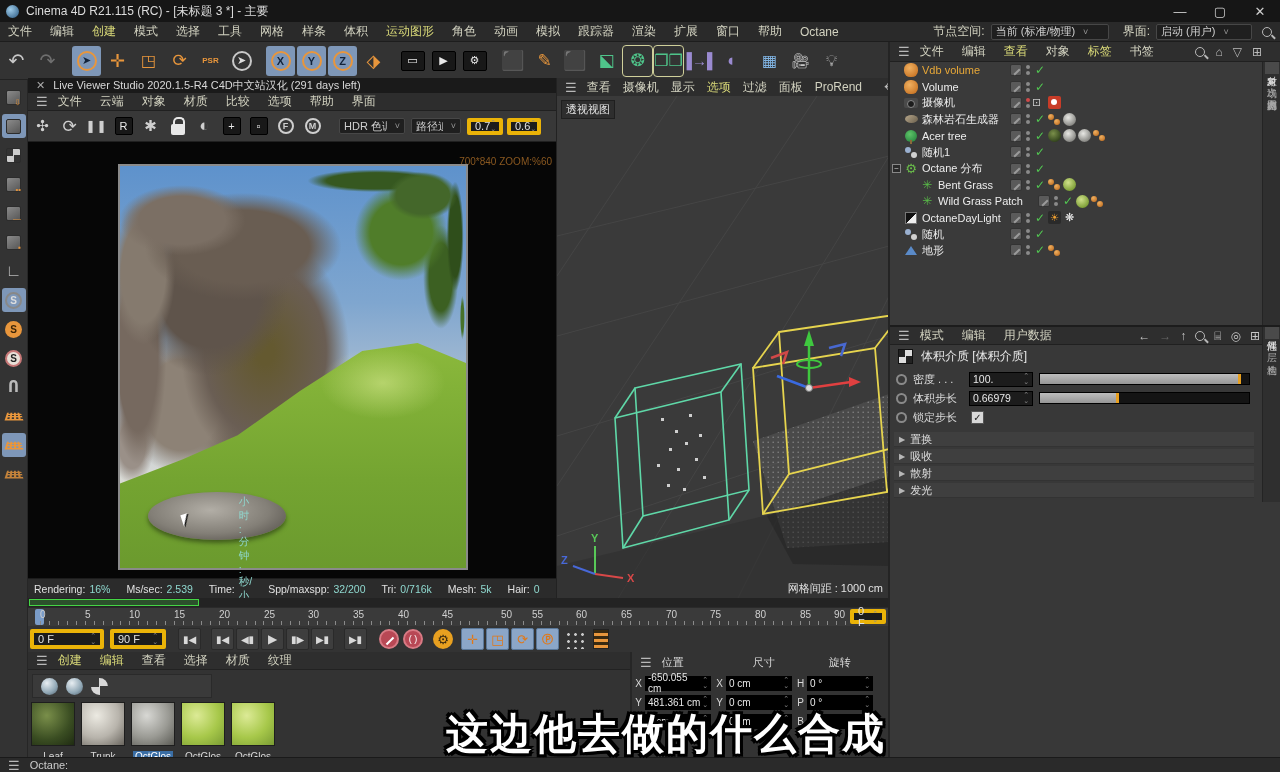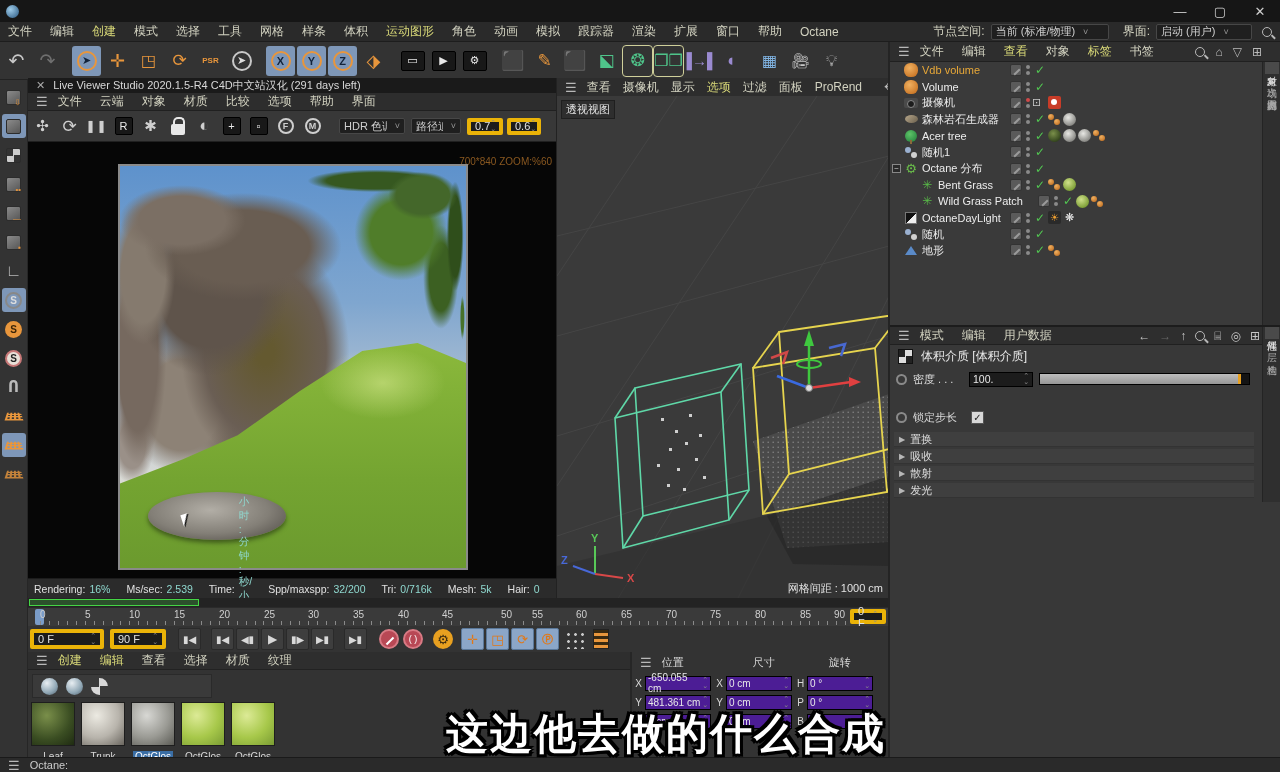--- a/index.html
+++ b/index.html
@@ -166,38 +166,39 @@
   .mlabel.sel{background:#3a6ea5;color:#fff;}
   .th-leaf{background:radial-gradient(circle at 35% 30%,#7a8f4a,#3a4d22 60%,#1f2b12);}
   .th-trunk{background:radial-gradient(circle at 35% 30%,#eceae2,#b8b4ac 55%,#6a665f);}
   .th-gray{background:radial-gradient(circle at 35% 30%,#d8d8d4,#9a9a94 55%,#5a5a54);}
   .th-grn{background:radial-gradient(circle at 35% 30%,#dcea96,#a7c84a 55%,#7a9c33);}
   
   #coords{left:630px;top:652px;width:258px;height:105px;background:#333;border-left:2px solid #262626;}
   #coordhdr{left:0;top:2px;width:258px;height:16px;display:flex;align-items:center;color:#d8d8d8;font-size:11px;}
   .crow{position:absolute;left:2px;width:254px;height:18px;display:flex;align-items:center;color:#d8d8d8;font-size:10px;}
   .clbl{width:9px;text-align:center;margin-right:2px;}
-  .cval{width:66px;height:15px;background:#4c1d95;border:1px solid #000;color:#e8e8e8;font-size:10px;display:flex;align-items:center;justify-content:space-between;padding:0 2px;margin-right:4px;}
+  .cval{width:66px;height:15px;background:#000000;border:1px solid #000;color:#e8e8e8;font-size:10px;display:flex;align-items:center;justify-content:space-between;padding:0 2px;margin-right:4px;}
   
   #statusbar{left:0;top:757px;width:1280px;height:15px;background:#2a2a2a;border-top:1px solid #1a1a1a;display:flex;align-items:center;color:#cccccc;font-size:11px;}
   
   #subtitle{left:0;top:706px;width:1280px;text-align:center;font-size:42px;font-weight:800;color:#fff;letter-spacing:2px;
     text-shadow:-3px -3px 0 #000,3px -3px 0 #000,-3px 3px 0 #000,3px 3px 0 #000,0 -3px 0 #000,0 3px 0 #000,-3px 0 0 #000,3px 0 0 #000;
     transform:translateX(26px);}
   .searchic{width:10px;height:10px;border:1.5px solid #b8b8b8;border-radius:50%;position:relative;display:inline-block;}
   .searchic:after{content:"";position:absolute;left:8px;top:8px;width:5px;height:1.5px;background:#b8b8b8;transform:rotate(45deg);}
   .cursor{position:absolute;width:0;height:0;border-left:7px solid #fff;border-bottom:12px solid transparent;filter:drop-shadow(1px 1px 0 #000);transform:rotate(-18deg);}
 </style>
 </head>
 <body>
 
 <div id="stage">
 
   <div class="abs" id="titlebar">
     <div id="appicon"></div>
+    <span>Cinema 4D R21.115 (RC) - [未标题 3 *] - 主要</span>
     <div style="flex:1"></div>
     <span class="winbtn">—</span>
     <span class="winbtn">▢</span>
     <span class="winbtn">✕</span>
   </div>
 
   <div class="abs" id="menubar">
     <span class="mi" style="margin-left:8px">文件</span>
     <span class="mi">编辑</span>
     <span class="mi hl">创建</span>
@@ -755,20 +756,31 @@
       <span class="pdot"></span>
       <span class="plabel">密度 . . .</span>
       <div class="pval">
           <span>100.</span>
           <span class="spn">⌃<br>⌄</span>
         </div>
       <div class="psl">
           <div class="fill" style="width:96%"></div>
         </div>
     </div>
+    <div class="prow" style="top:347px">
+      <span class="pdot"></span>
+      <span class="plabel">体积步长</span>
+      <div class="pval">
+          <span>0.66979</span>
+          <span class="spn">⌃<br>⌄</span>
+        </div>
+      <div class="psl">
+          <div class="fill" style="width:38%"></div>
+        </div>
+    </div>
     <div class="prow" style="top:366px">
       <span class="pdot"></span>
       <span class="plabel">锁定步长</span>
       <span class="cbx">✓</span>
     </div>
     <div class="sect" style="top:390px">
         <span class="tri">▶</span>
         <span>置换</span>
       </div>
     <div class="sect" style="top:407px">

